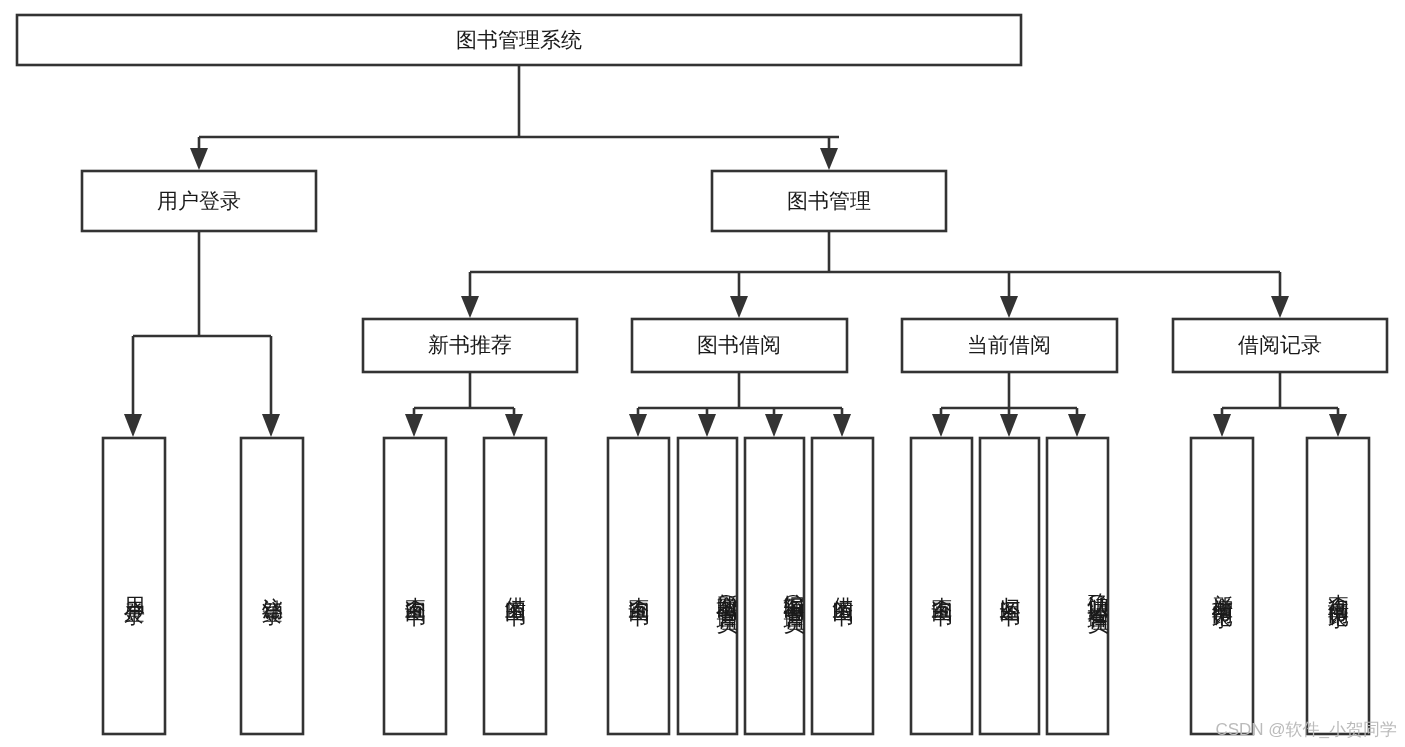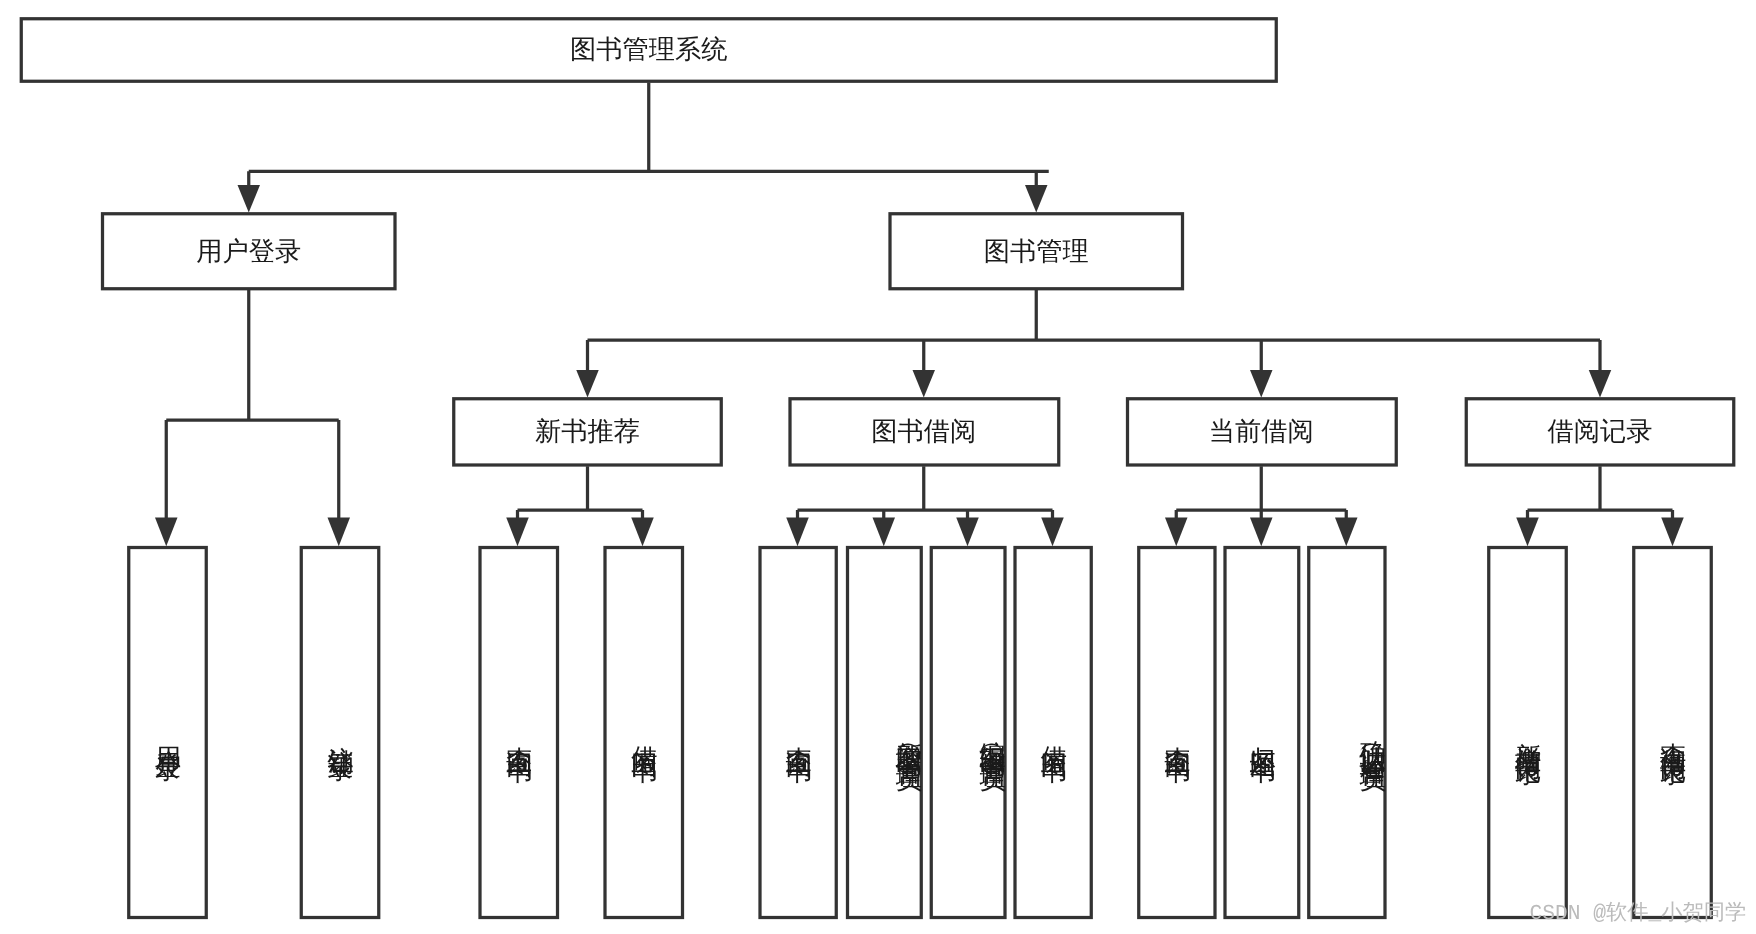--- a/index.html
+++ b/index.html
@@ -62,21 +62,21 @@
     display: flex;
     align-items: center;
     justify-content: center;
     white-space: nowrap;
     pointer-events: none;
   }
   .watermark {
     position: absolute;
     right: 8px;
     bottom: 6px;
-    font-family: Liberation Mono, monospace;
+    font-family: Liberation Sans, sans-serif;
     font-size: 17px;
     color: #bbbbbb;
     white-space: nowrap;
     pointer-events: none;
   }
 </style>
 </head>
 <body>
 
 <div id="diagram-root">

